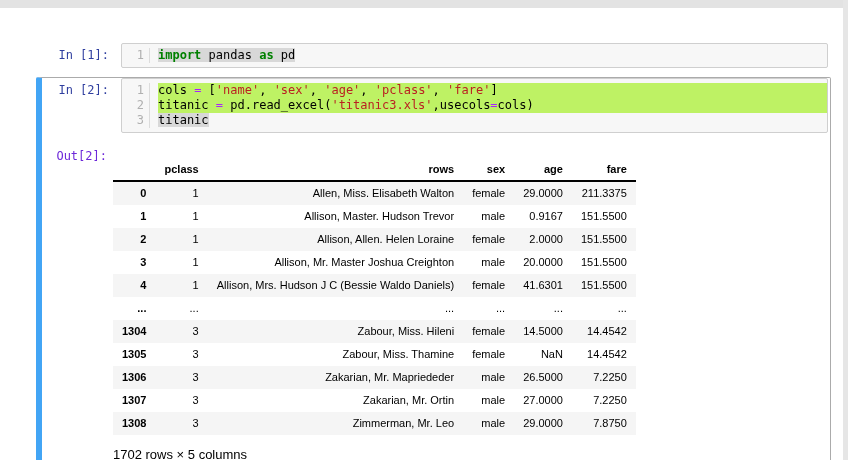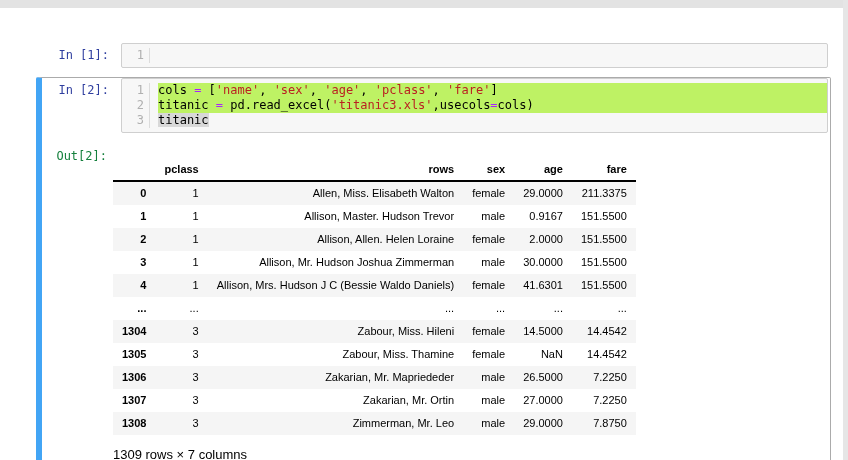--- a/index.html
+++ b/index.html
@@ -23,21 +23,21 @@
     height:389px; padding-top:0;
   }
   .inrow, .outrow { display:flex; width:100%; align-items:flex-start; }
 
   .prompt {
     flex:0 0 79px; width:79px; text-align:right; padding:5px 12px 0 0;
     font-family:"DejaVu Sans Mono", monospace; font-size:12px; line-height:15px;
     white-space:nowrap; cursor:default;
   }
   .prompt.in  { color:#303F9F; }
-  .prompt.out { flex:0 0 71px; width:71px; padding:10px 6px 0 0; color:#15803d;text-align:right; }
+  .prompt.out { flex:0 0 71px; width:71px; padding:10px 6px 0 0; color:#6d28d9;text-align:right; }
 
   .input-area {
     flex:1 1 auto; background:#f7f7f7; border:1px solid #cfcfcf; border-radius:2px;
     display:flex; padding:4px 0; max-width:707px;
     font-family:"DejaVu Sans Mono", monospace; font-size:12px; line-height:15px; color:#000;
   }
   .gutter {
     flex:0 0 28px; width:28px; text-align:right; padding-right:5px;
     color:#b0b0b0; border-right:1px solid #dcdcdc;
   }
@@ -77,20 +77,21 @@
 
 <main class="nb">
 
   <div class="cell cell-1">
     <div class="inrow">
       <div class="prompt in">In [1]:</div>
       <div class="input-area">
         <div class="gutter">
             <div>1</div>
           </div>
+        <div class="code"><div class="cm-line"><span class="sel"><span class="tok-kw">import</span><span> pandas </span><span class="tok-kw">as</span><span> pd</span></span></div></div>
       </div>
     </div>
   </div>
 
   <div class="cell selected">
     <div class="inrow">
       <div class="prompt in">In [2]:</div>
       <div class="input-area">
         <div class="gutter">
             <div>1</div>
@@ -135,23 +136,23 @@
                 <th class="c0">2</th>
                 <td class="c1">1</td>
                 <td class="c2">Allison, Allen. Helen Loraine</td>
                 <td class="c3">female</td>
                 <td class="c4">2.0000</td>
                 <td class="c5">151.5500</td>
               </tr>
               <tr>
                 <th class="c0">3</th>
                 <td class="c1">1</td>
-                <td class="c2">Allison, Mr. Hudson Joshua Zimmerman</td>
-                <td class="c3">male</td>
-                <td class="c4">30.0000</td>
+                <td class="c2">Allison, Mr. Master Joshua Creighton</td>
+                <td class="c3">male</td>
+                <td class="c4">20.0000</td>
                 <td class="c5">151.5500</td>
               </tr>
               <tr>
                 <th class="c0">4</th>
                 <td class="c1">1</td>
                 <td class="c2">Allison, Mrs. Hudson J C (Bessie Waldo Daniels)</td>
                 <td class="c3">female</td>
                 <td class="c4">41.6301</td>
                 <td class="c5">151.5500</td>
               </tr>
@@ -198,18 +199,18 @@
               <tr>
                 <th class="c0">1308</th>
                 <td class="c1">3</td>
                 <td class="c2">Zimmerman, Mr. Leo</td>
                 <td class="c3">male</td>
                 <td class="c4">29.0000</td>
                 <td class="c5">7.8750</td>
               </tr>
             </tbody>
           </table>
-        <div class="df-summary">1309 rows × 7 columns</div>
+        <div class="df-summary">1702 rows × 5 columns</div>
       </div>
     </div>
   </div>
 
 </main>
 
 </body></html>

